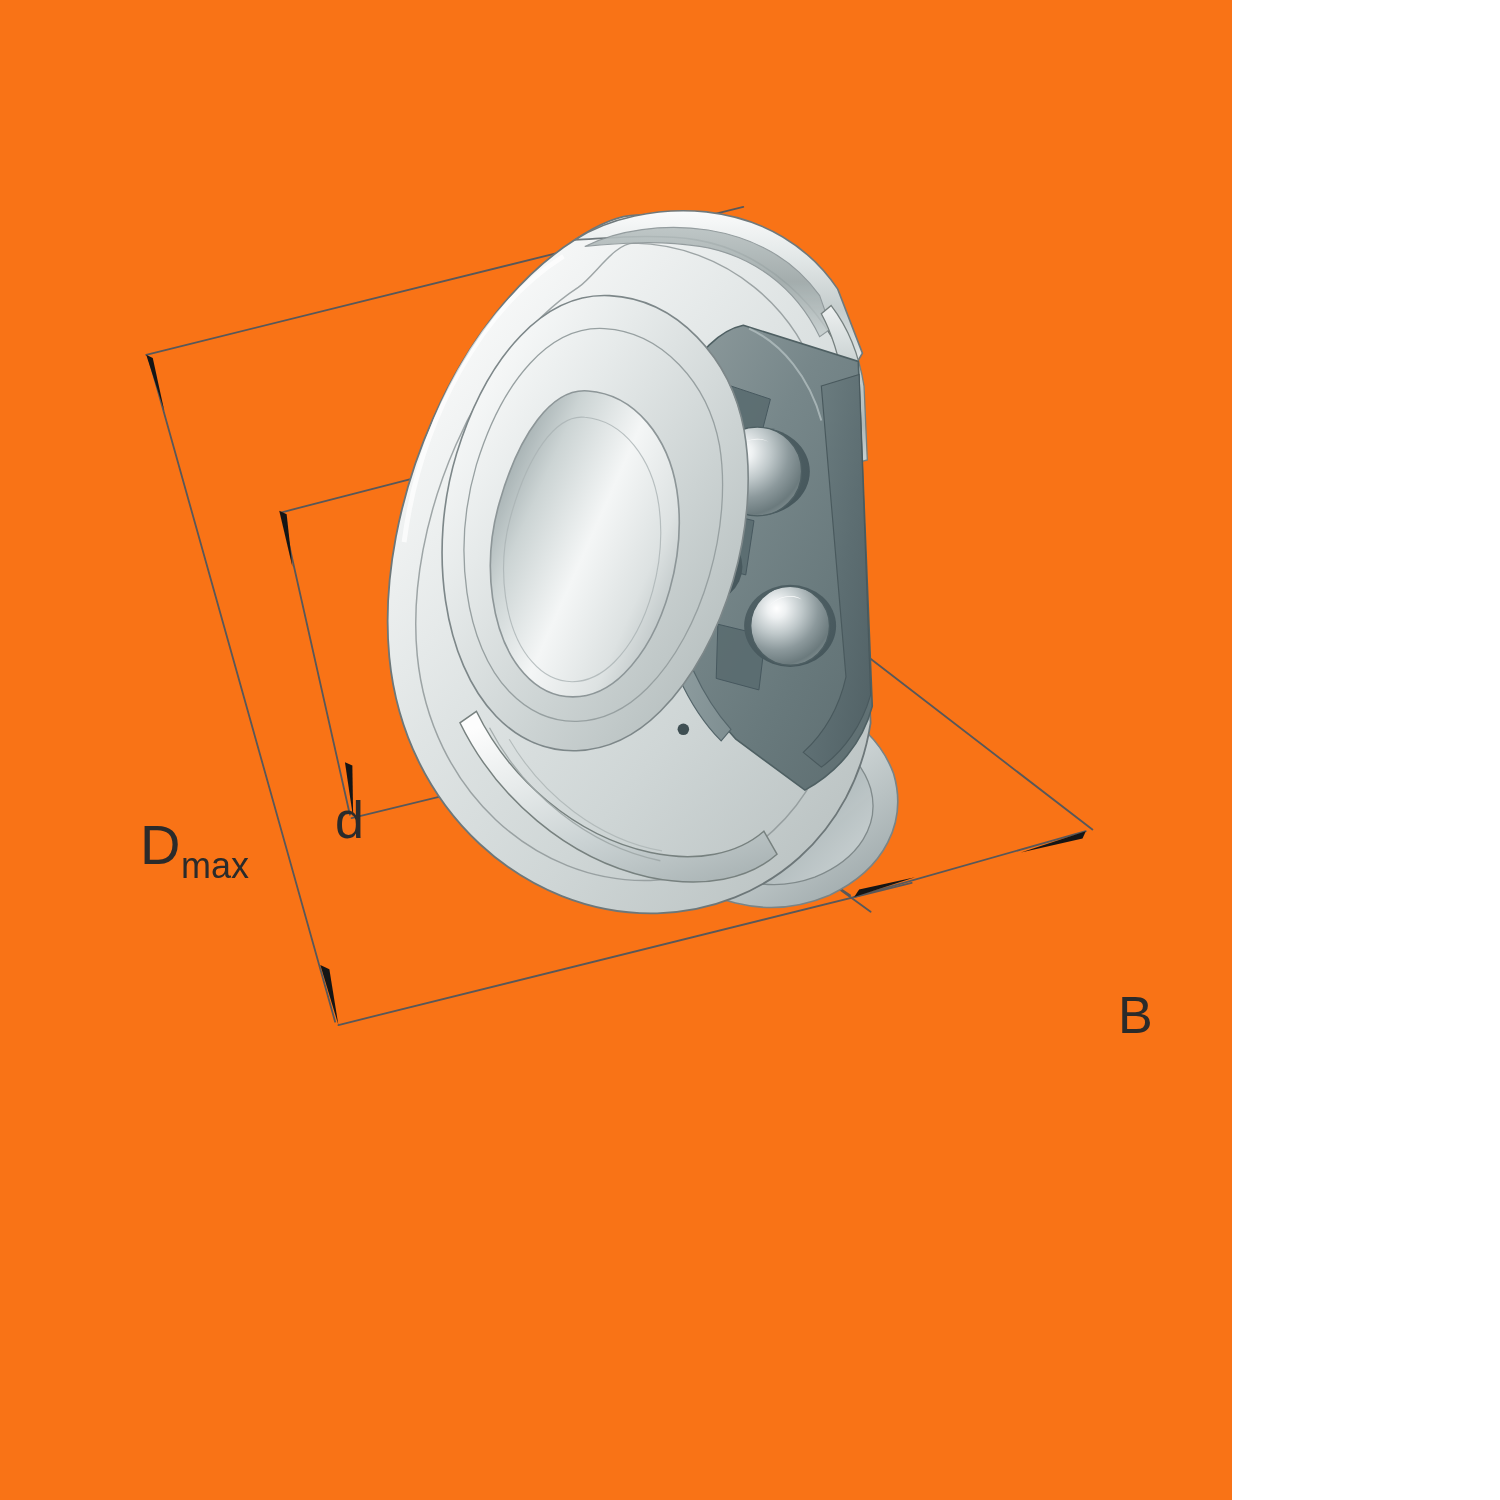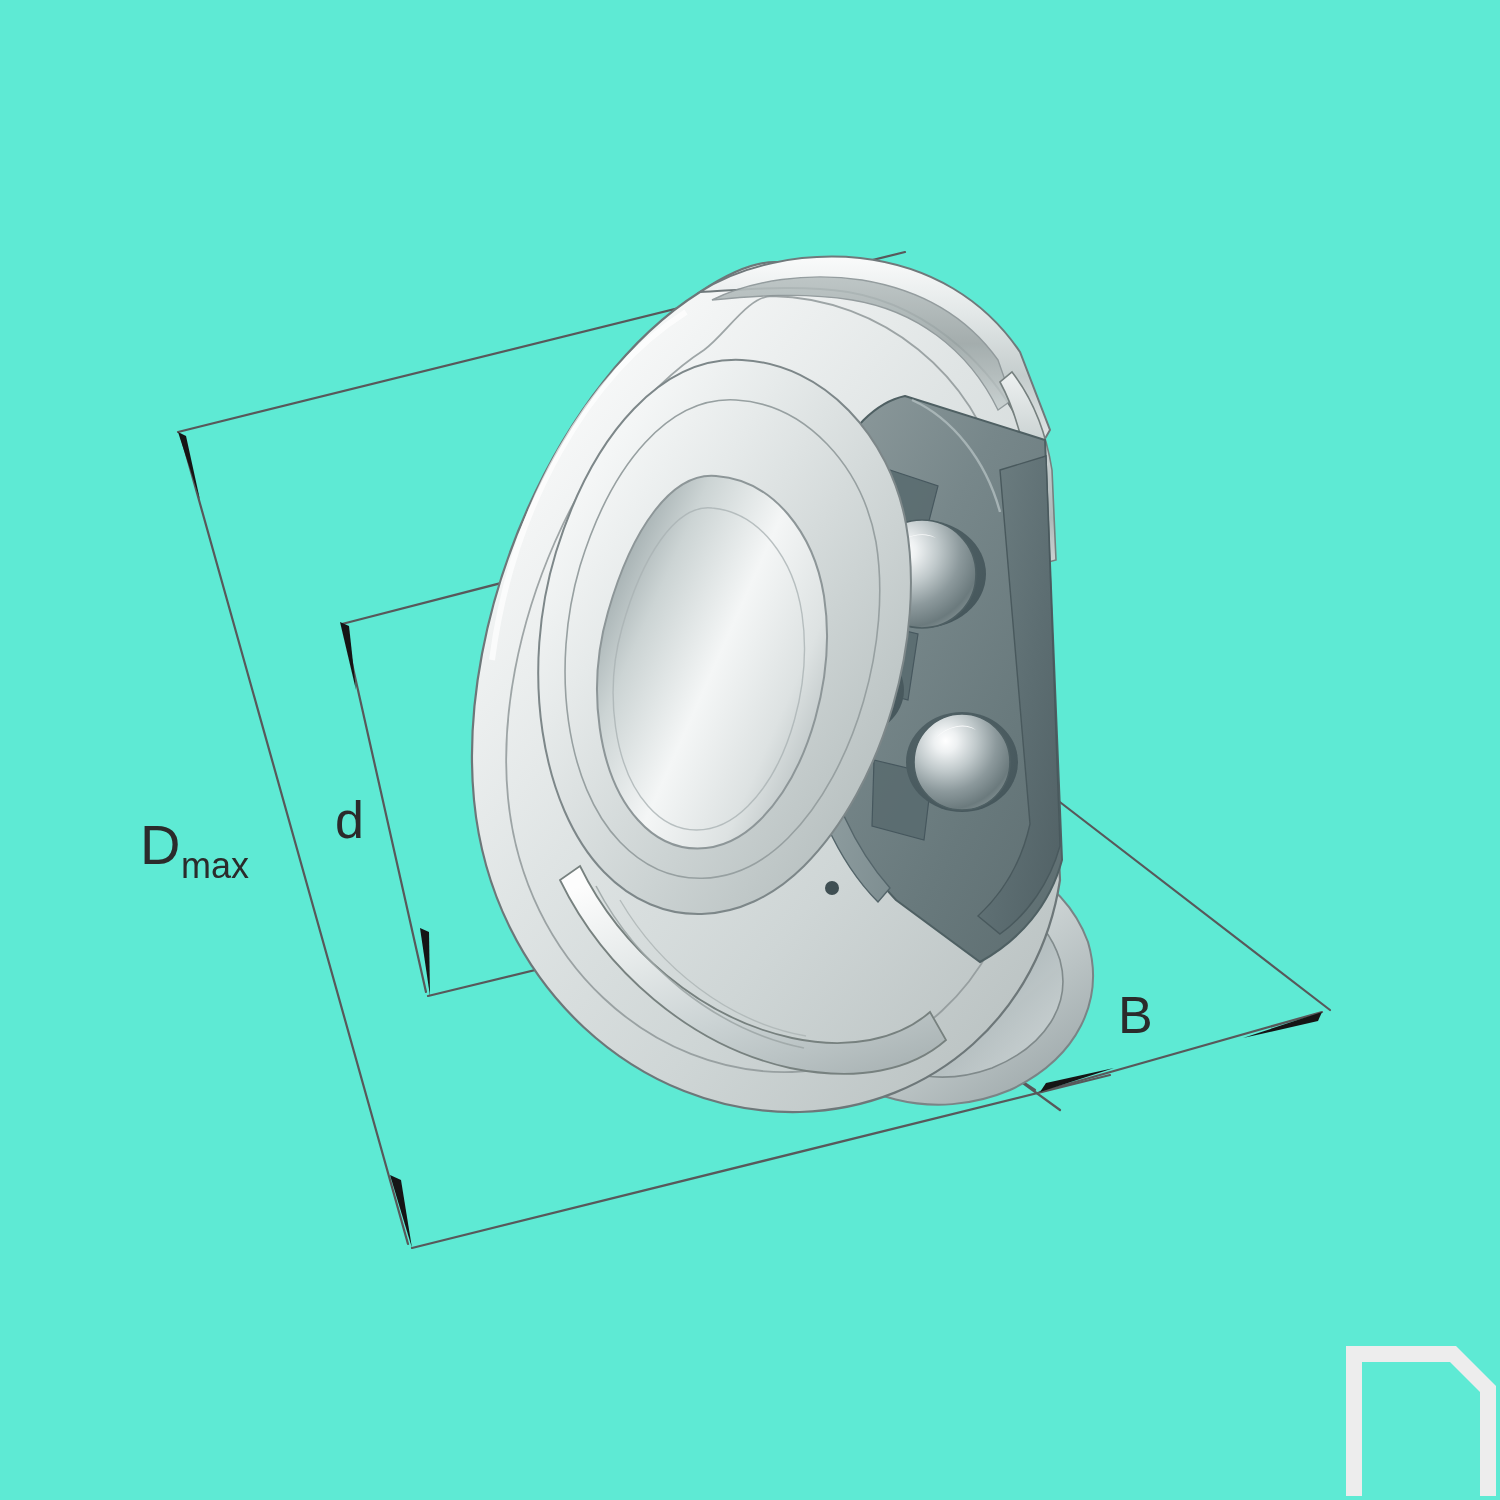--- a/index.html
+++ b/index.html
@@ -2,23 +2,23 @@
 <html><head>
 <meta charset="utf-8">
 <style>
   html, body {
     margin: 0;
     padding: 0;
     background: #ffffff;
   }
   #page {
     position: relative;
-    width: 1500px;
+    width: 1232px;
     height: 1500px;
-    background: #5eead4;
+    background: #f97316;
     overflow: hidden;
     font-family: "Liberation Sans", sans-serif;
   }
   #scene { position: absolute; inset: 0; }
   .dim-label {
     position: absolute;
     color: #2b2b2b;
     font-family: "Liberation Sans", sans-serif;
     white-space: nowrap;
     user-select: none;

